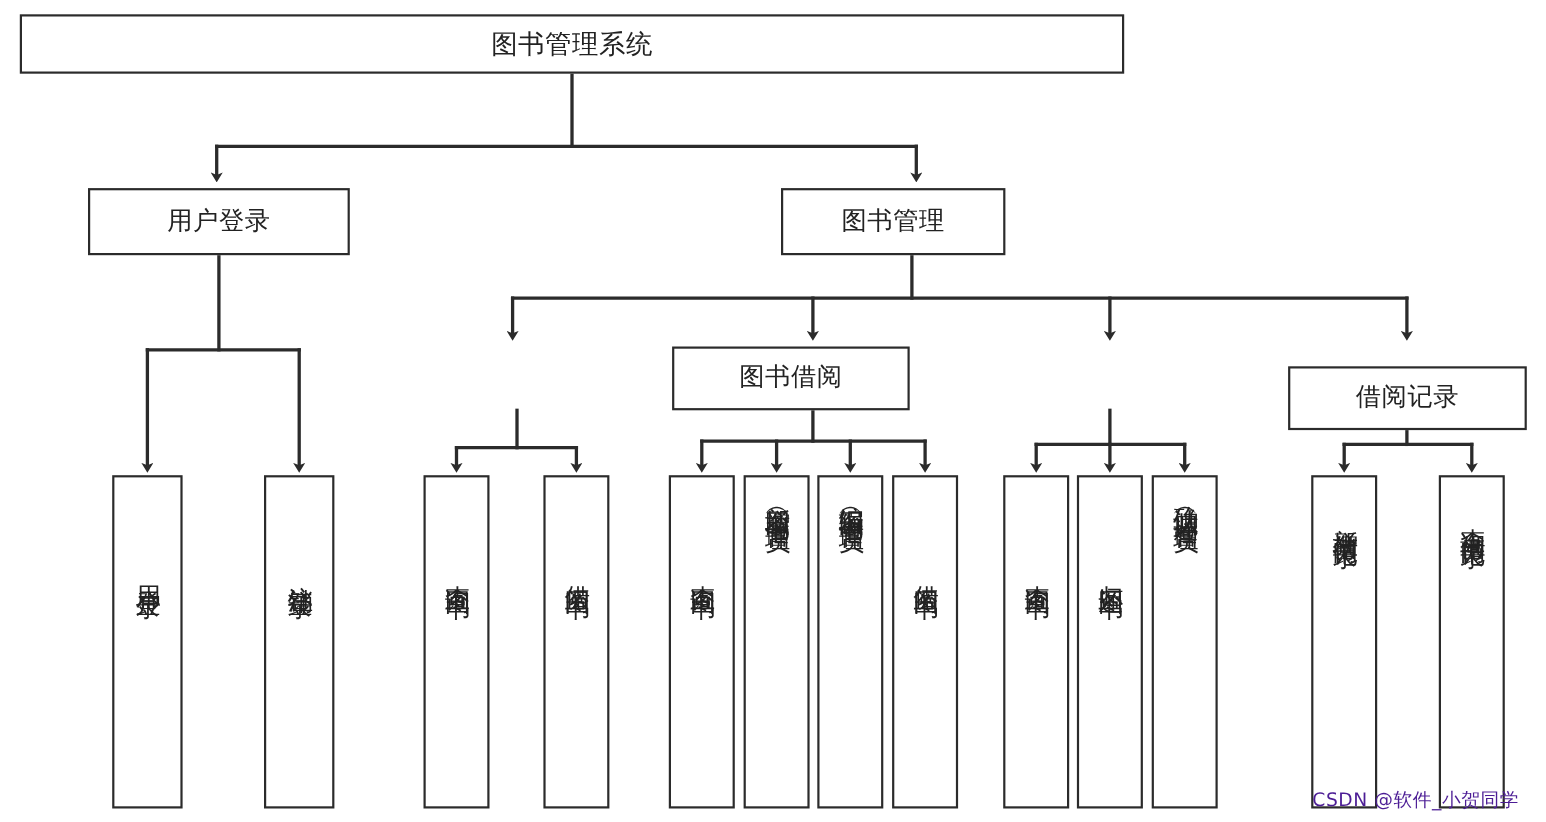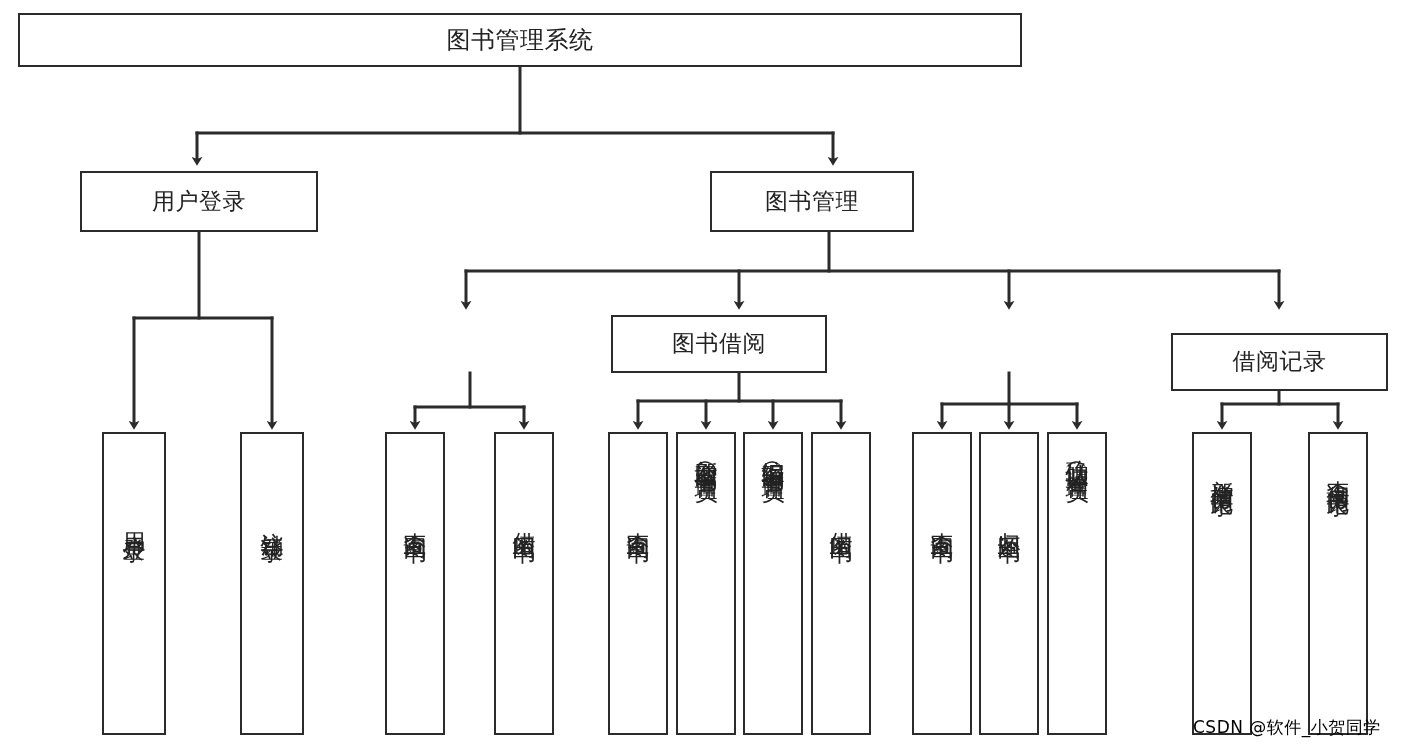--- a/index.html
+++ b/index.html
@@ -53,21 +53,21 @@
   .node.v .label{
     writing-mode:vertical-rl;
     text-orientation:upright;
     font-size:23px;
     line-height:1.0;
     letter-spacing:3px;
     white-space:nowrap;
   }
   .watermark{
     position:absolute;
-    color:#000000;
+    color:#4c1d95;
     font-size:17px;
     white-space:nowrap;
     letter-spacing:0.5px;
   }
 </style>
 </head>
 <body>
 
 <div id="canvas">
 

